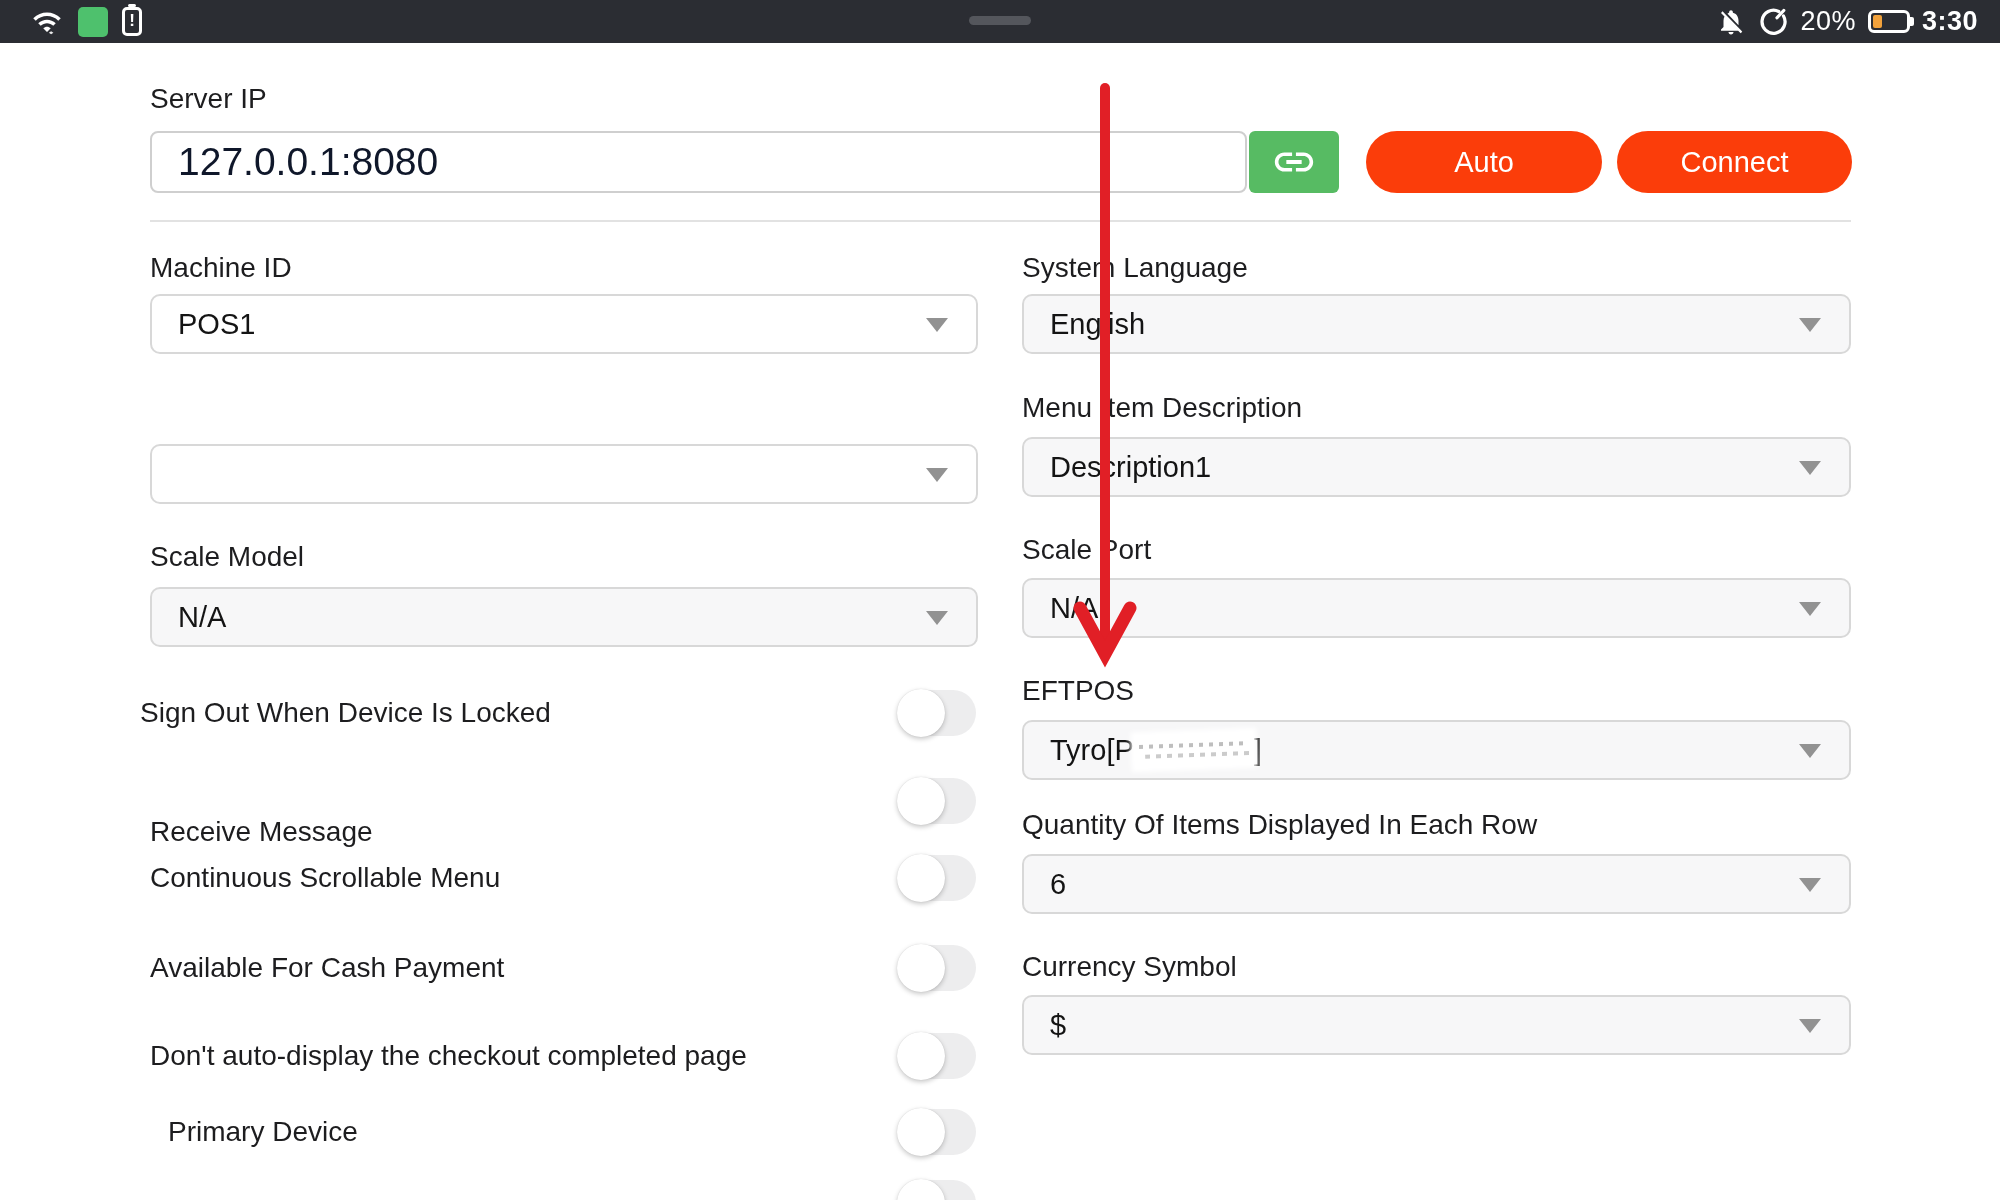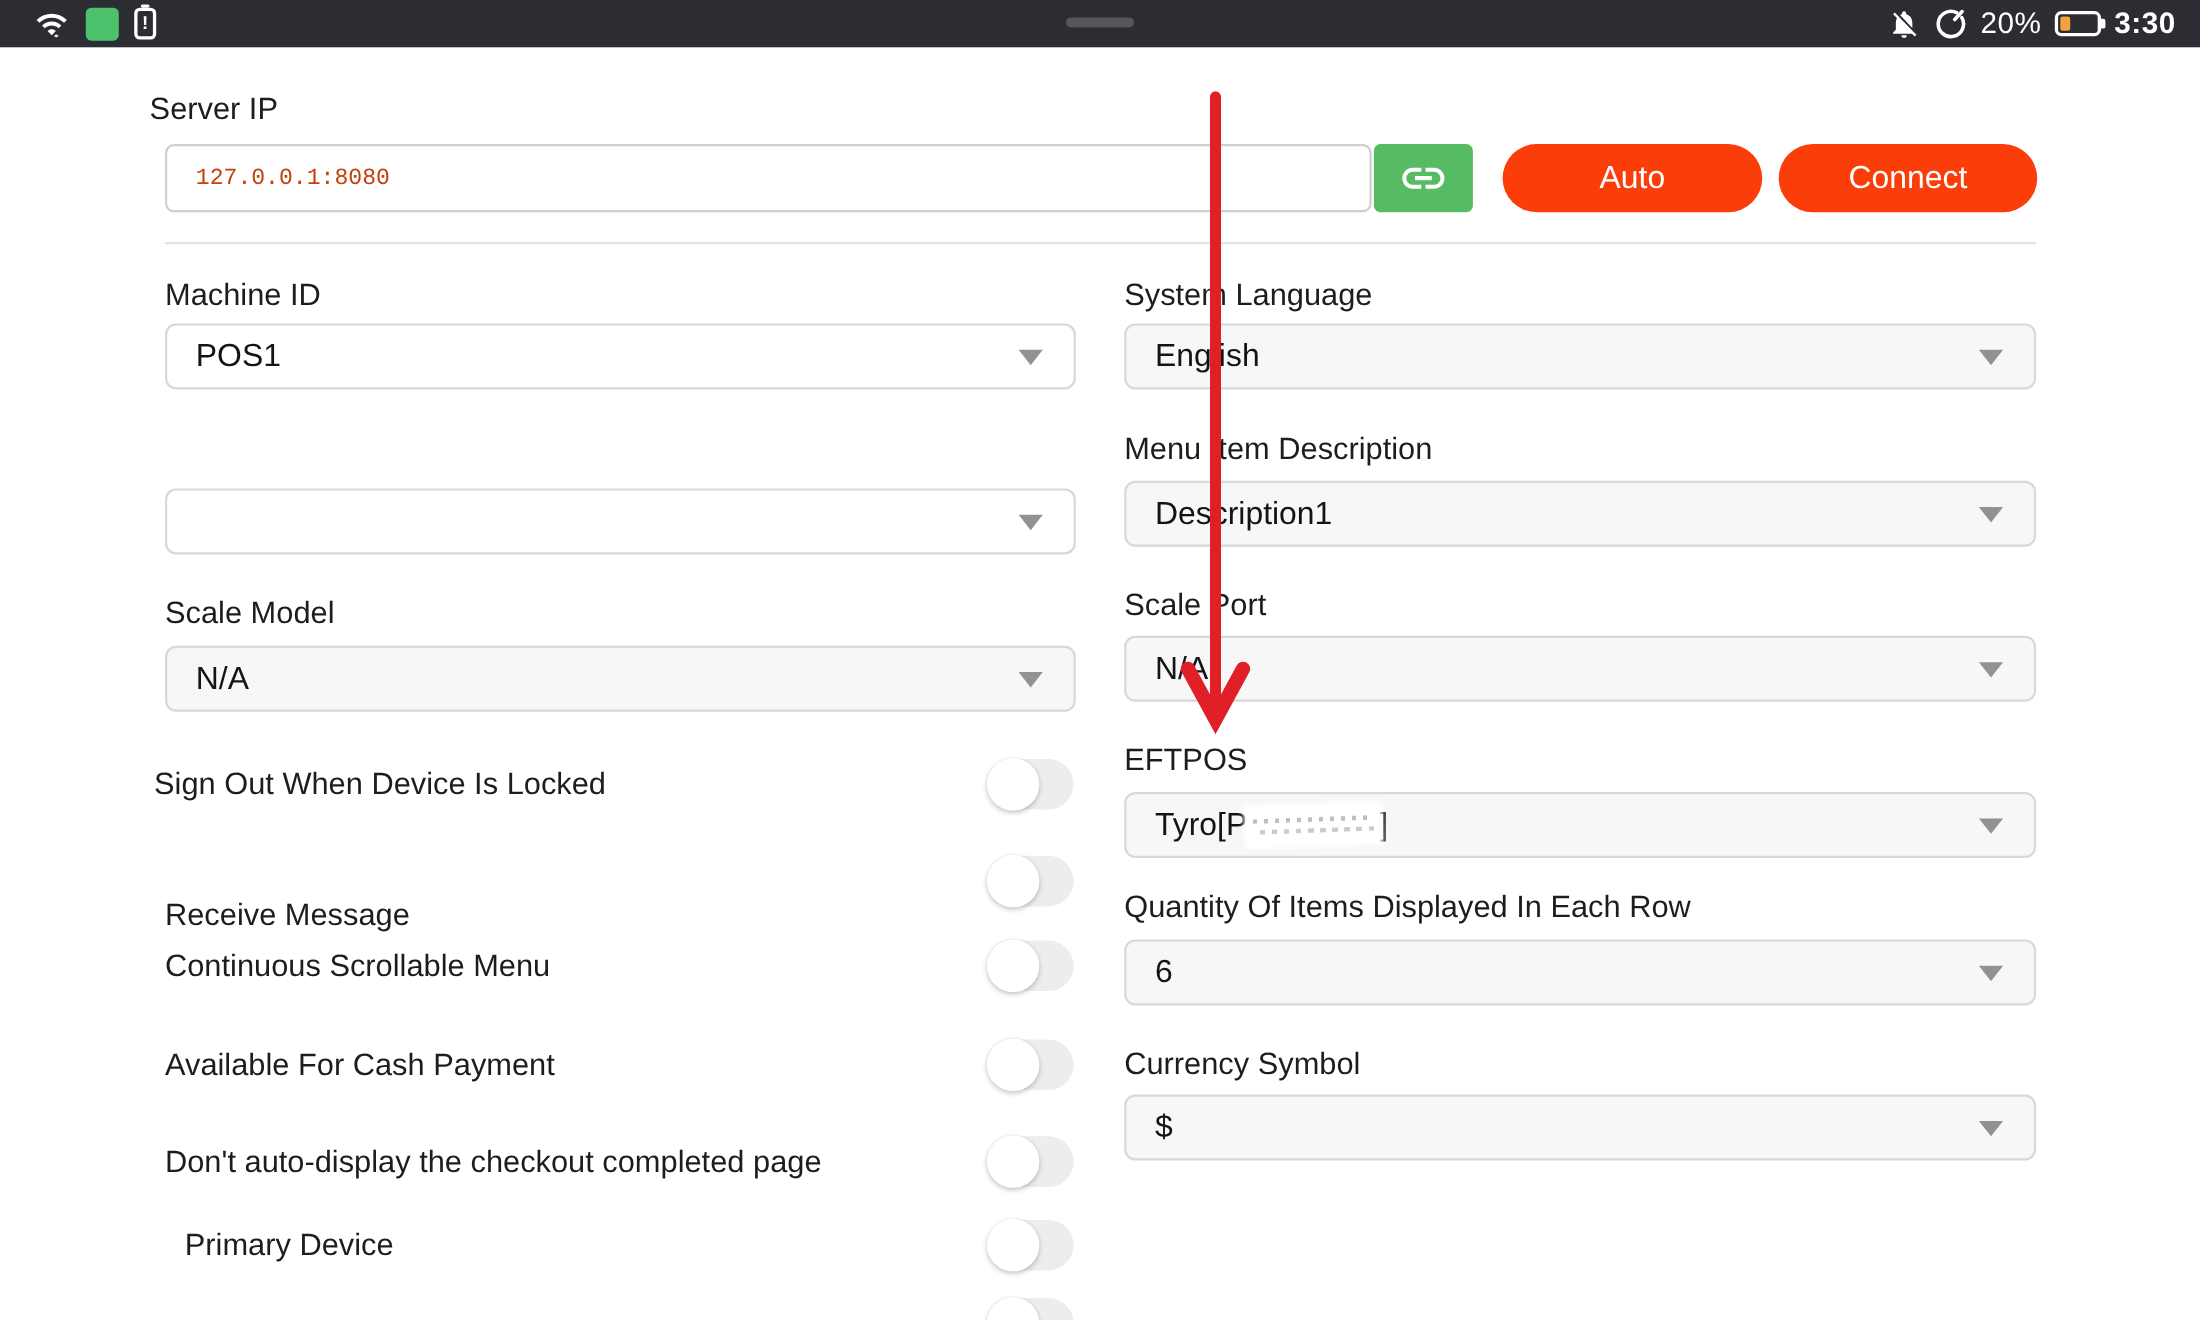--- a/index.html
+++ b/index.html
@@ -14,22 +14,22 @@
   .app-square{width:30px;height:30px;border-radius:5px;background:#4ec16d;}
   .batt-v{position:relative;width:20px;height:29px;border:3px solid #fff;border-radius:5px;box-sizing:border-box;}
   .batt-v::before{content:"";position:absolute;left:3px;top:-6px;width:8px;height:3px;background:#fff;border-radius:2px;}
   .batt-v .mark{position:absolute;left:0;right:0;top:1px;text-align:center;color:#fff;font-size:17px;font-weight:700;}
   .batt-h{position:relative;width:42px;height:23px;border:3px solid #fff;border-radius:6px;box-sizing:border-box;}
   .batt-h::after{content:"";position:absolute;right:-7px;top:4px;width:4px;height:9px;background:#fff;border-radius:0 2px 2px 0;}
   .batt-h .fill{position:absolute;left:2px;top:2px;width:9px;height:13px;background:#f2a23c;border-radius:2px;}
   
   .label{position:absolute;font-size:28px;color:#1d1d1f;white-space:nowrap;line-height:30px;}
   .ip-input{position:absolute;left:150px;top:131px;width:1097px;height:62px;box-sizing:border-box;
-            border:2px solid #cfcfcf;border-radius:8px;background:#fff;font-family:Liberation Mono, monospace;
-            font-size:21px;color:#c2410c;padding:0 0 0 26px;outline:none;}
+            border:2px solid #cfcfcf;border-radius:8px;background:#fff;font-family:Liberation Sans, sans-serif;
+            font-size:39px;color:#0f172a;padding:0 0 0 26px;outline:none;}
   .linkbtn{position:absolute;left:1249px;top:131px;width:90px;height:62px;border:none;border-radius:6px;
            background:#57bb63;display:flex;align-items:center;justify-content:center;cursor:pointer;}
   .pill{position:absolute;top:131px;height:62px;border:none;border-radius:31px;background:#fb3d0a;color:#fff;
         font-family:"Liberation Sans",sans-serif;font-size:29px;display:flex;align-items:center;justify-content:center;cursor:pointer;}
   .pill.auto{left:1366px;width:236px;}
   .pill.connect{left:1617px;width:235px;}
   .divider{position:absolute;left:150px;top:220px;width:1701px;height:2px;background:#e2e2e2;}
   
   .selectbox{position:absolute;height:60px;box-sizing:border-box;border:2px solid #d8d8d8;border-radius:10px;
              background:#fff;display:flex;align-items:center;padding-left:26px;font-size:29px;color:#141414;cursor:pointer;}
@@ -79,21 +79,21 @@
         <path fill="none" stroke="#ffffff" stroke-width="2.6" stroke-linecap="round" d="M15.2 8.6 L20.6 2.8"></path>
       </svg>
       <span class="sb-text" style="font-weight:400;">20%</span>
       <div class="batt-h">
           <div class="fill"></div>
         </div>
       <span class="sb-text">3:30</span>
     </div>
   </div>
 
-  <div class="label" style="left:136px;top:84px;">Server IP</div>
+  <div class="label" style="left:150px;top:84px;">Server IP</div>
   <input class="ip-input" type="text" value="127.0.0.1:8080" style="">
   <button class="linkbtn">
     <svg class="linksvg" width="46" height="46" viewBox="0 0 24 24">
       <path fill="#ffffff" d="M3.9 12c0-1.71 1.39-3.1 3.1-3.1h4V7H7c-2.76 0-5 2.24-5 5s2.24 5 5 5h4v-1.9H7c-1.71 0-3.1-1.39-3.1-3.1zm4.1 1h8v-2H8v2zm9-6h-4v1.9h4c1.71 0 3.1 1.39 3.1 3.1s-1.39 3.1-3.1 3.1h-4V17h4c2.76 0 5-2.24 5-5s-2.24-5-5-5z"></path>
     </svg>
   </button>
   <button class="pill connect">Connect</button>
   <button class="pill auto">Auto</button>
   <div class="divider"></div>
 

